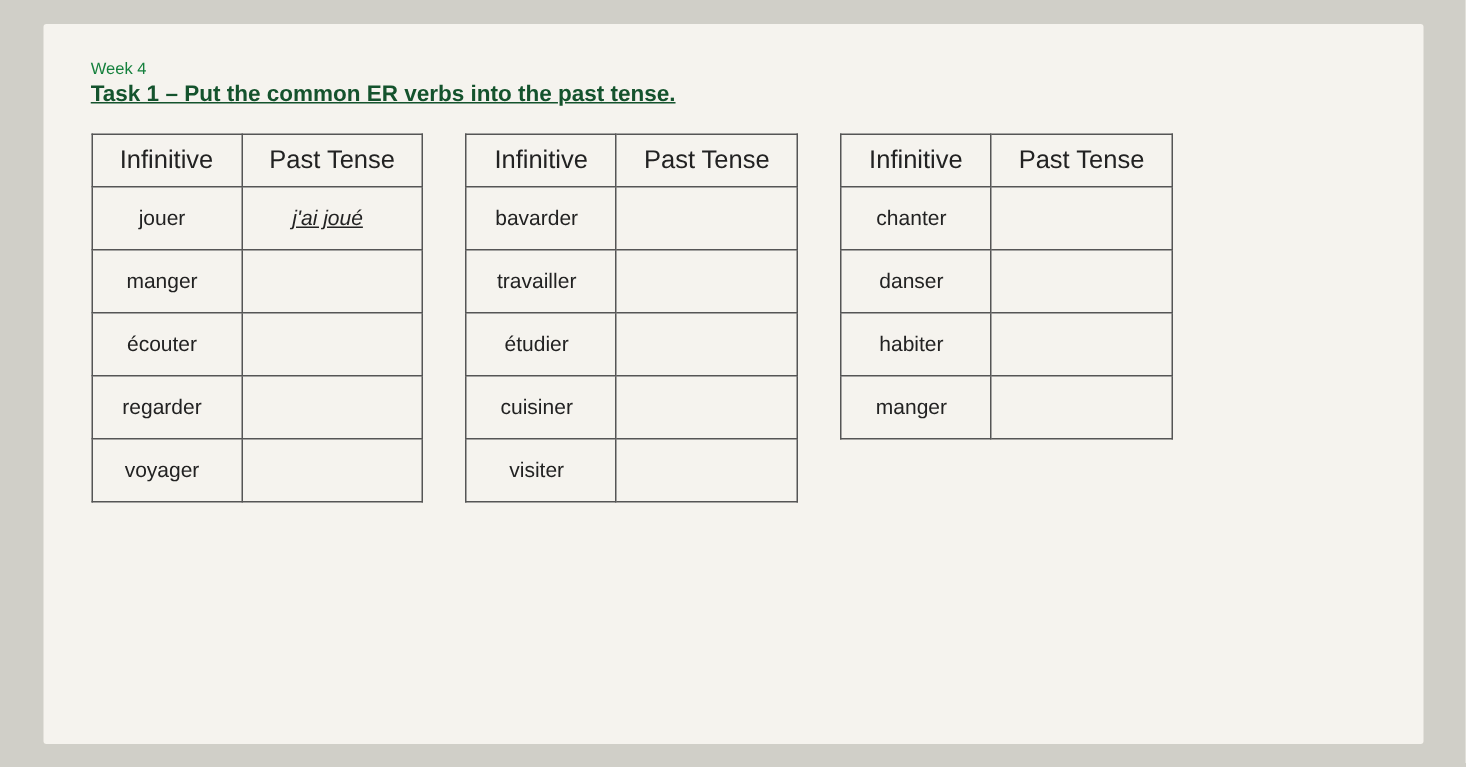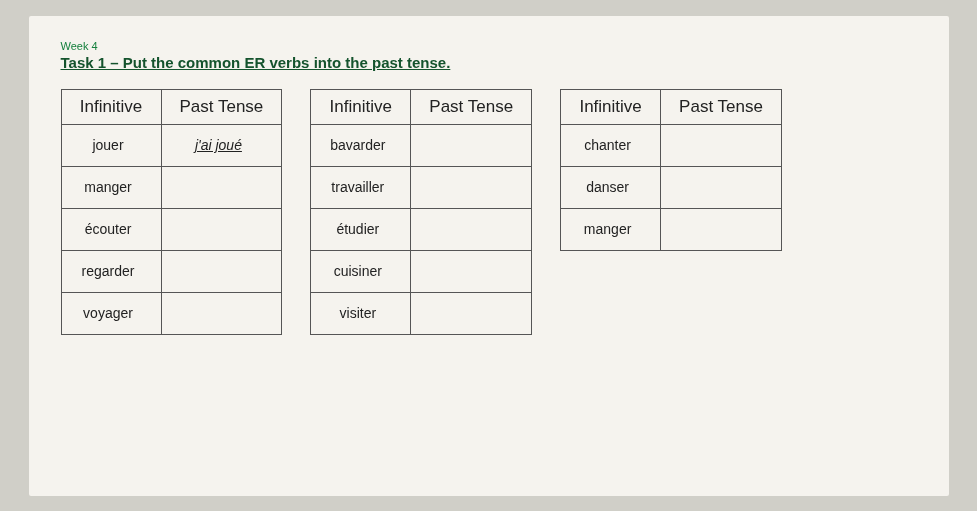--- a/index.html
+++ b/index.html
@@ -160,20 +160,24 @@
       <tbody id="table3-body">
           <tr>
             <td>chanter</td>
             <td></td>
           </tr>
           <tr>
             <td>danser</td>
             <td></td>
           </tr>
           <tr>
+            <td>habiter</td>
+            <td></td>
+          </tr>
+          <tr>
             <td>manger</td>
             <td></td>
           </tr>
         </tbody>
     </table>
 
   </div>
 </div>
 
 </body></html>

